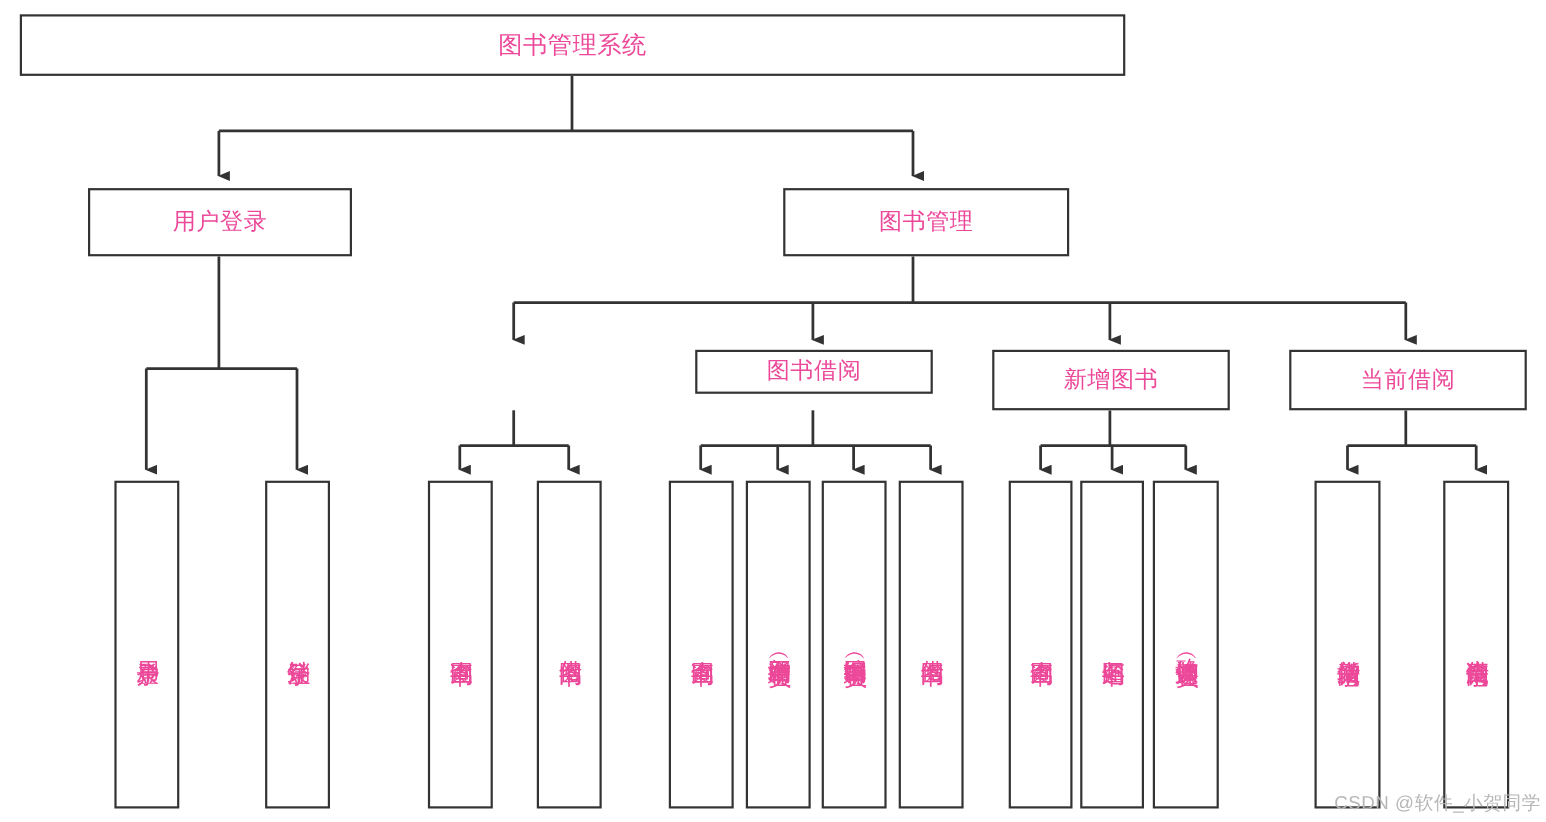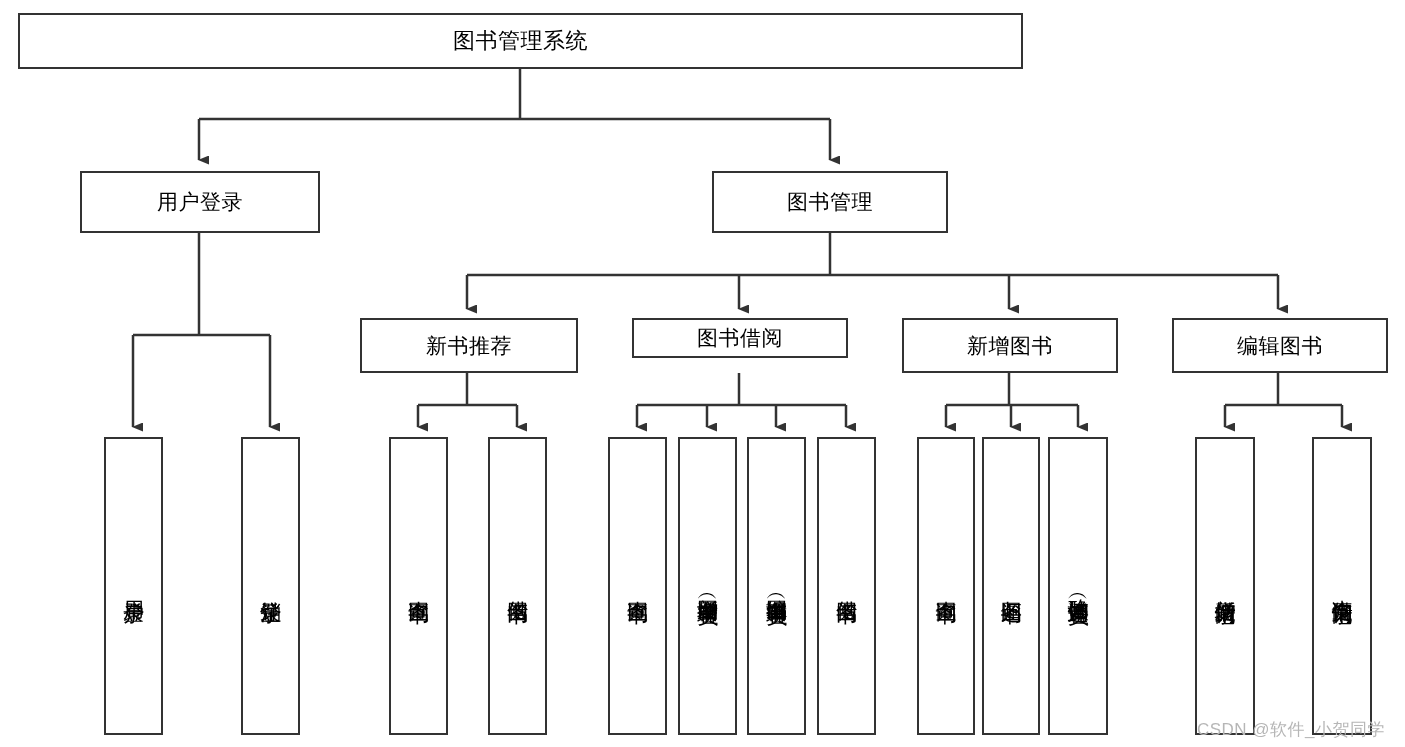--- a/index.html
+++ b/index.html
@@ -29,21 +29,21 @@
   }
   .node {
     position: absolute;
     box-sizing: border-box;
     background: #ffffff;
     border: 2px solid #333333;
     display: flex;
     align-items: center;
     justify-content: center;
     text-align: center;
-    color: #000000;
+    color: #ec4899;
     z-index: 2;
   }
   .node.horiz {
     font-size: 21px;
     letter-spacing: 0.5px;
     line-height: 1.1;
   }
   .node.vert {
     writing-mode: vertical-rl;
     text-orientation: upright;
@@ -58,21 +58,21 @@
     writing-mode: vertical-rl;
     text-orientation: upright;
     display: block;
     white-space: nowrap;
   }
   #root-node {
     font-size: 22px;
   }
   #watermark {
     position: absolute;
-    right: 20px;
+    right: 4px;
     bottom: 6px;
     font-size: 17px;
     color: #b6b6b6;
     z-index: 5;
     white-space: nowrap;
     letter-spacing: 0.5px;
   }
 </style>
 </head>
 <body>
@@ -132,35 +132,32 @@
     </g>
   </svg>
 
   <div class="node horiz" id="root-node" style="left:18px; top:13px; width:1005px; height:56px;">
     <span>图书管理系统</span>
   </div>
 
   <div class="node horiz" style="left:80px; top:171px; width:240px; height:62px;">
     <span>用户登录</span>
   </div>
-  <div class="node horiz" style="left:712px; top:171px; width:236px; height:62px;">
+  <div class="node horiz" style="left:712px; top:171px; width:260px; height:62px;">
     <span>图书管理</span>
   </div>
 
-  <div class="node horiz" style="left:360px; top:318px; width:218px; height:55px;">
-    <span>新书推荐</span>
-  </div>
   <div class="node horiz" style="left:632px; top:318px; width:216px; height:40px;">
     <span>图书借阅</span>
   </div>
   <div class="node horiz" style="left:902px; top:318px; width:216px; height:55px;">
     <span>新增图书</span>
   </div>
   <div class="node horiz" style="left:1172px; top:318px; width:216px; height:55px;">
-    <span>编辑图书</span>
+    <span>当前借阅</span>
   </div>
 
   <div class="node vert" style="left:104px; top:437px; width:59px; height:298px;">
     <span>用户登录</span>
   </div>
   <div class="node vert" style="left:241px; top:437px; width:59px; height:298px;">
     <span>注销登录</span>
   </div>
 
   <div class="node vert" style="left:389px; top:437px; width:59px; height:298px;">

